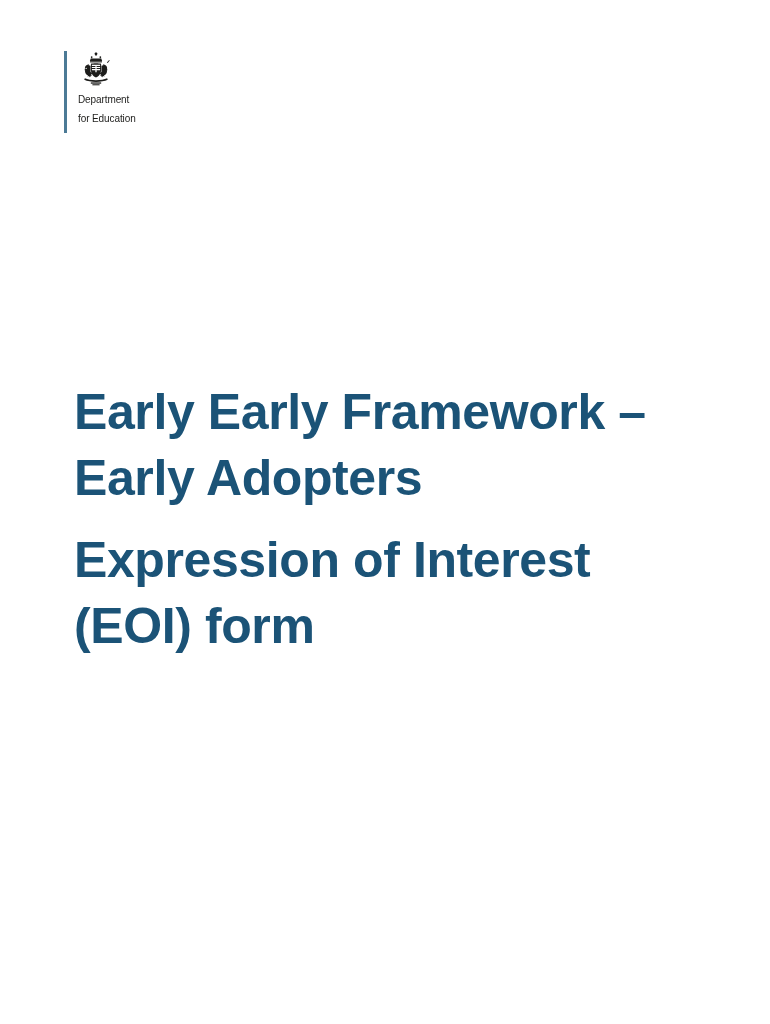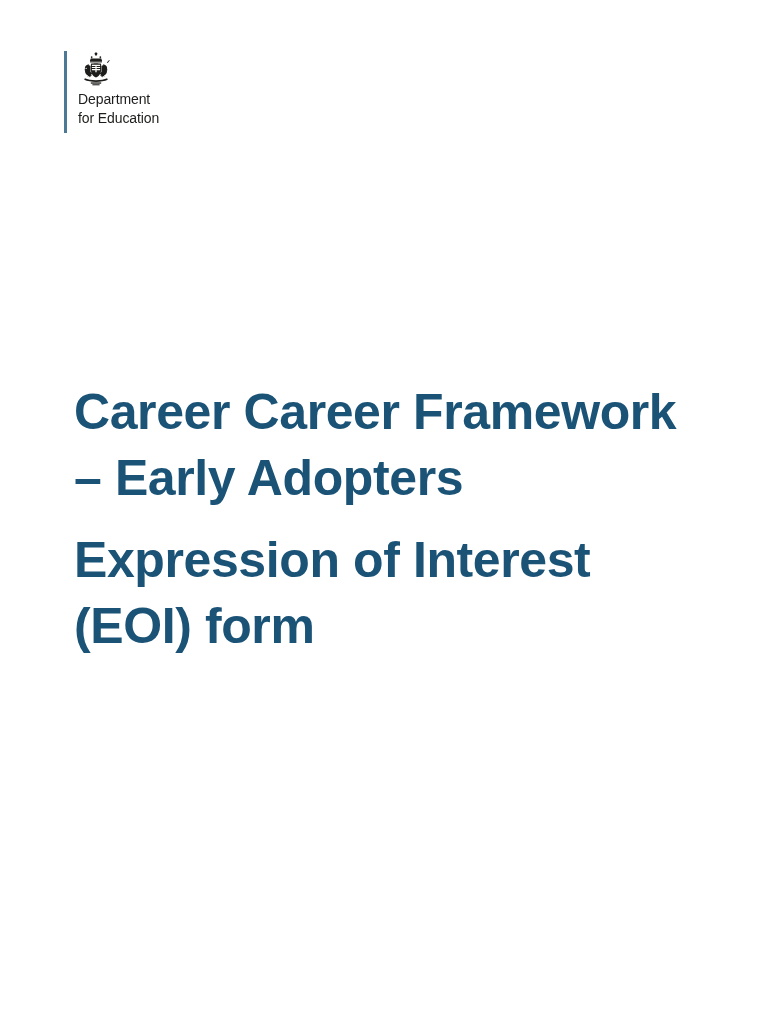--- a/index.html
+++ b/index.html
@@ -47,21 +47,21 @@
   .logo-crest {
     width: 36px;
     height: 36px;
     display: block;
     margin-top: 0px;
     margin-bottom: 3px;
   }
   .logo-crest svg { display: block; }
   .logo-text {
     color: #1D1D1B;
-    font-size: 14px;
+    font-size: 10px;
     line-height: 19px;
     font-weight: 400;
     letter-spacing: -0.1px;
     white-space: nowrap;
   }
 
   
   .title-block {
     position: absolute;
     left: 74px;
@@ -115,17 +115,17 @@
           </g>
         </svg>
       </span>
 
       <div class="logo-text">Department</div>
       <div class="logo-text">for Education</div>
     </div>
   </div>
 
   <div class="title-block">
-    <h1 class="doc-title">Career Career Framework – Early Adopters</h1>
+    <h1 class="doc-title">Early Early Framework – Early Adopters</h1>
     <h2 class="doc-subtitle">Expression of Interest (EOI) form</h2>
   </div>
 
 </div>
 
 </body></html>

